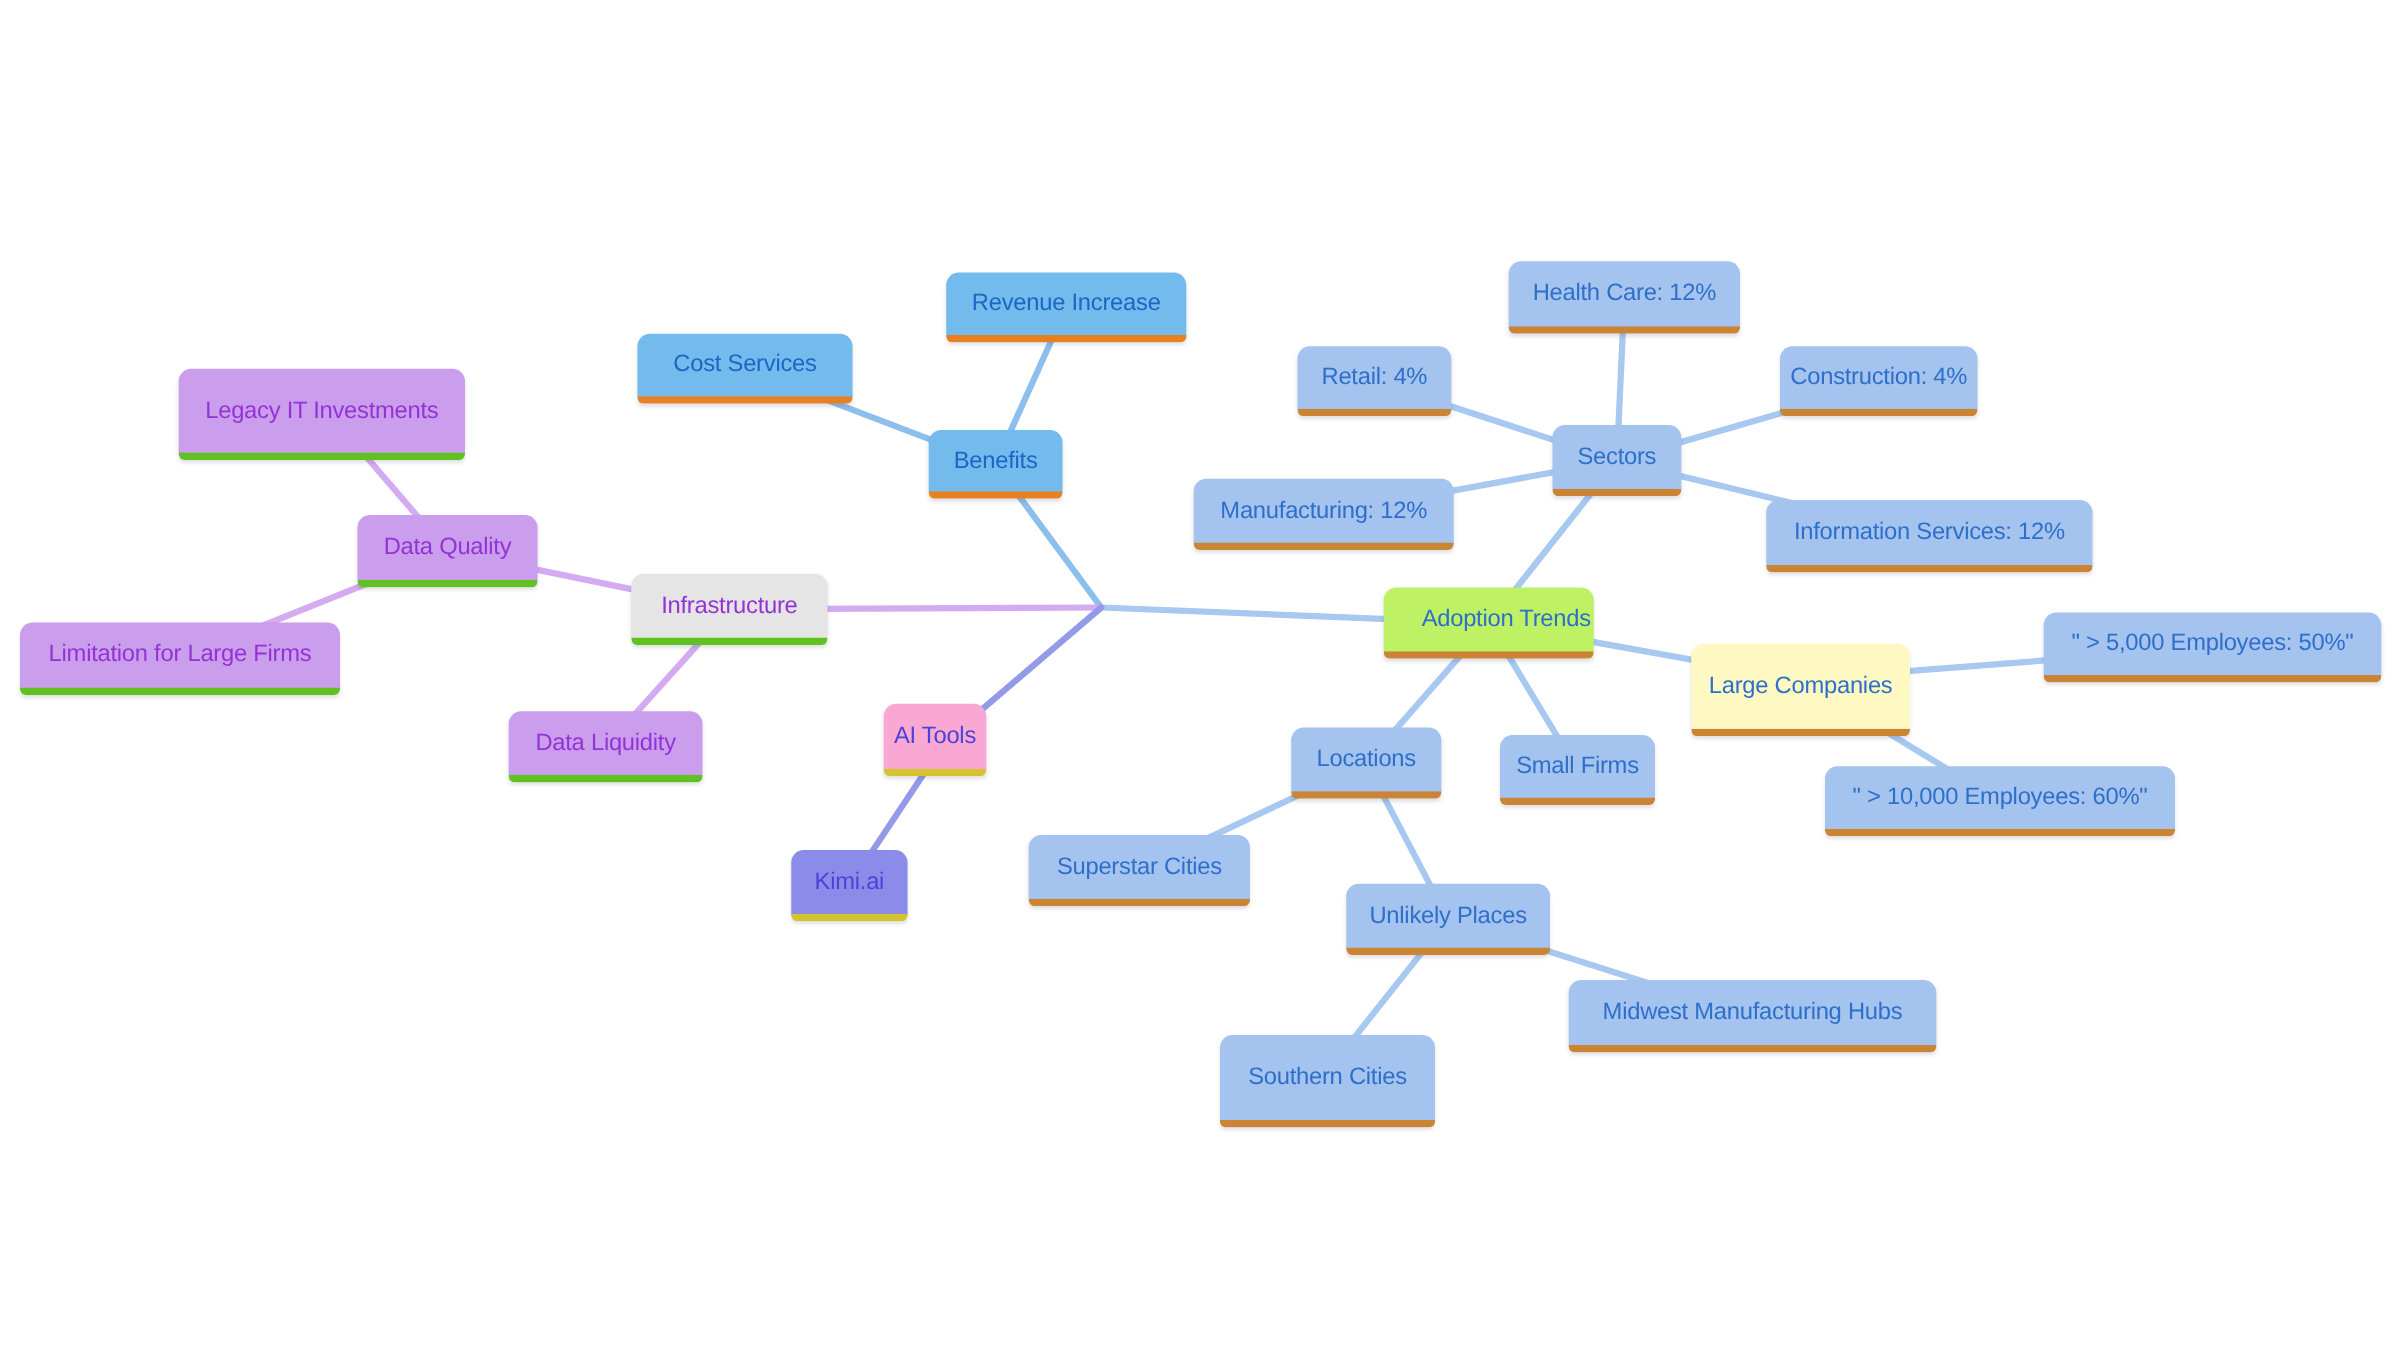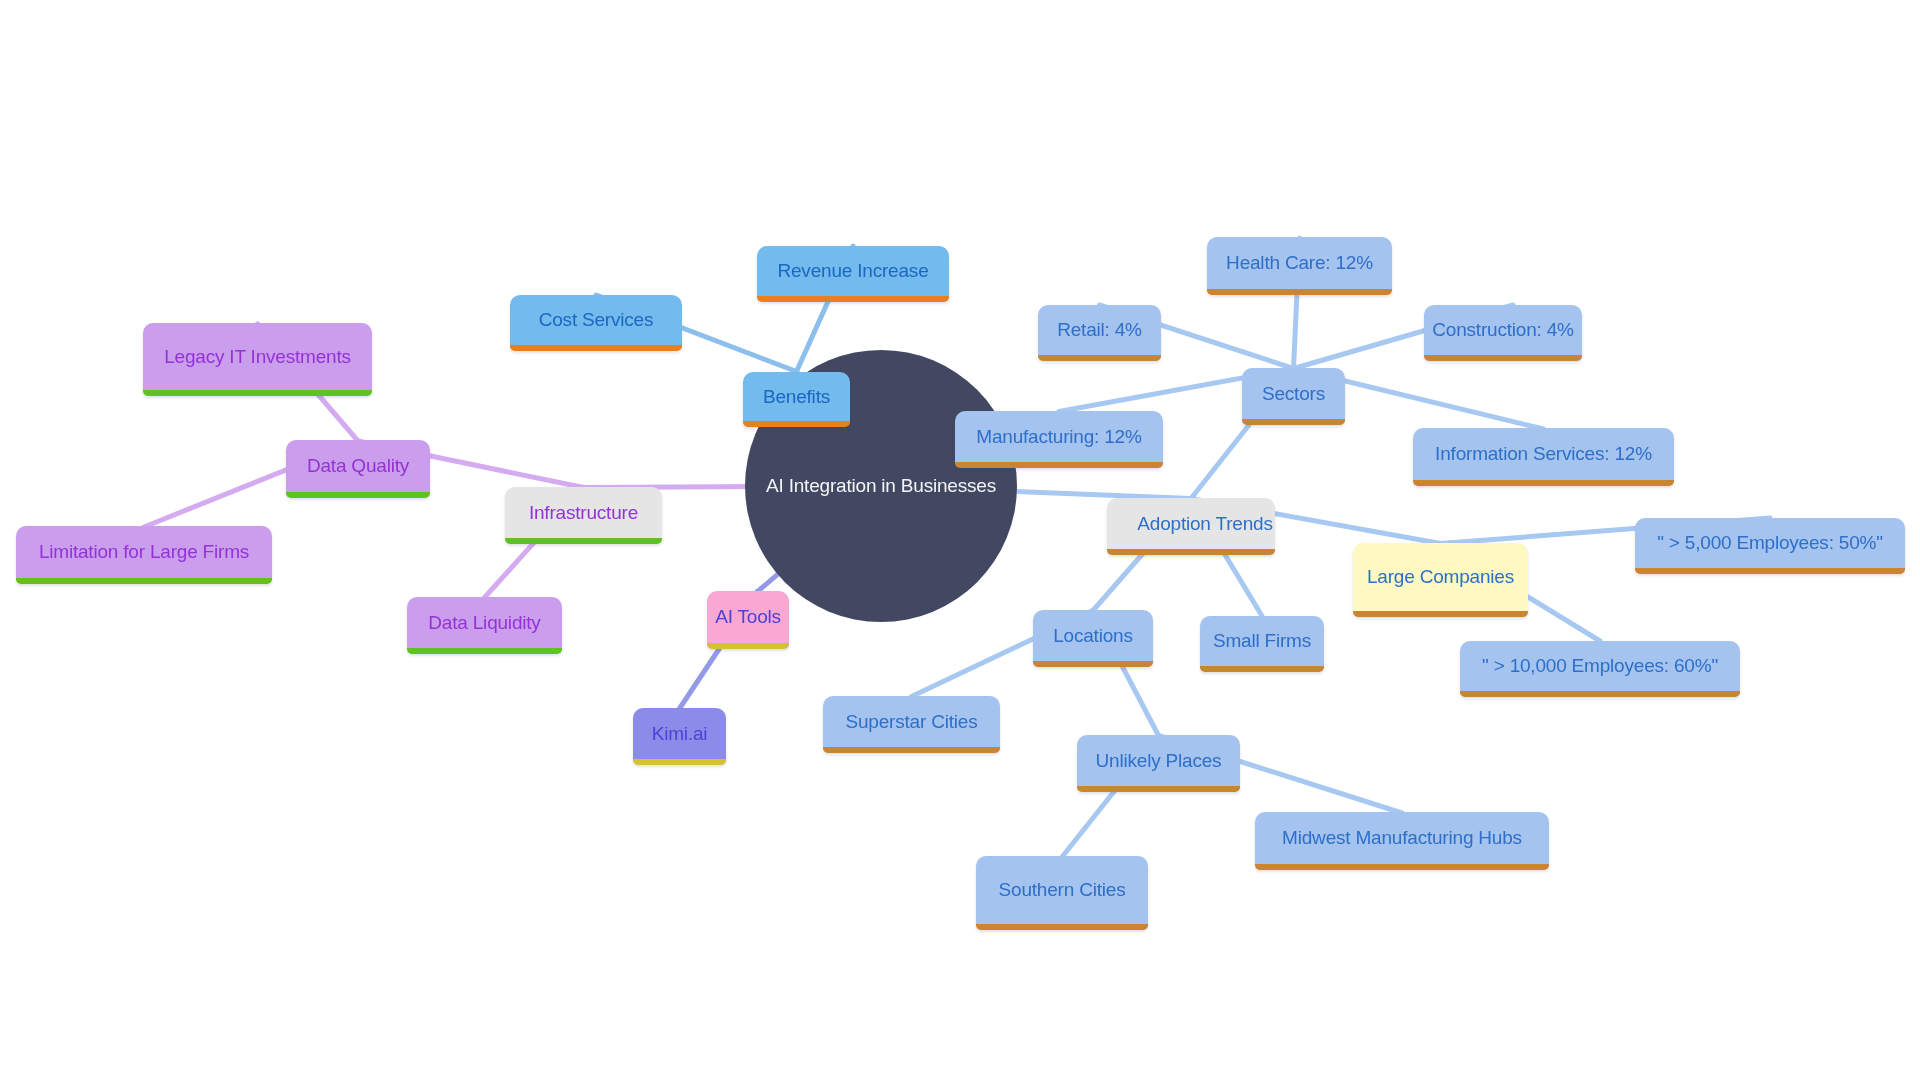--- a/index.html
+++ b/index.html
@@ -39,21 +39,20 @@
     display: flex;
     align-items: center;
     justify-content: center;
     box-sizing: border-box;
     border-radius: 10px 10px 5px 5px;
     font-size: 19px;
     letter-spacing: -0.2px;
     white-space: nowrap;
     box-shadow: 0 2px 3px rgba(60,60,90,0.15);
     cursor: default;
-    margin-top: 28px;
   }
 </style>
 </head>
 <body>
 
 <div class="canvas">
   <svg id="edges" width="1920" height="1080">
       <line x1="596" y1="295" x2="796.5" y2="371.5" stroke="#8cbfec" stroke-width="5" stroke-linecap="round"></line>
       <line x1="853" y1="246" x2="796.5" y2="371.5" stroke="#8cbfec" stroke-width="5" stroke-linecap="round"></line>
       <line x1="796.5" y1="371.5" x2="881" y2="486" stroke="#8cbfec" stroke-width="5" stroke-linecap="round"></line>
@@ -74,32 +73,31 @@
       <line x1="1158.5" y1="735.5" x2="1062" y2="857" stroke="#a6c8f1" stroke-width="5" stroke-linecap="round"></line>
       <line x1="1158.5" y1="735.5" x2="1402" y2="813" stroke="#a6c8f1" stroke-width="5" stroke-linecap="round"></line>
       <line x1="881" y1="486" x2="583.5" y2="487.5" stroke="#d4aaf0" stroke-width="5" stroke-linecap="round"></line>
       <line x1="583.5" y1="487.5" x2="358" y2="441" stroke="#d4aaf0" stroke-width="5" stroke-linecap="round"></line>
       <line x1="583.5" y1="487.5" x2="484.5" y2="597.5" stroke="#d4aaf0" stroke-width="5" stroke-linecap="round"></line>
       <line x1="358" y1="441" x2="257.5" y2="324" stroke="#d4aaf0" stroke-width="5" stroke-linecap="round"></line>
       <line x1="358" y1="441" x2="144" y2="527" stroke="#d4aaf0" stroke-width="5" stroke-linecap="round"></line>
       <line x1="881" y1="486" x2="757" y2="592" stroke="#939ae8" stroke-width="5" stroke-linecap="round"></line>
       <line x1="757" y1="592" x2="679.5" y2="708.5" stroke="#939ae8" stroke-width="5" stroke-linecap="round"></line>
     </svg>
-  <div id="center-node" class="center-node" style="left: 745px; top: 350px; width: 272px; height: 272px; background: rgb(67, 72, 98); color: rgb(244, 245, 248);">AI Integration in Businesses</div>
   <div id="nodes">
       <div class="node" style="left: 510px; top: 267px; width: 172px; height: 56px; background: rgb(115, 186, 237); color: rgb(27, 103, 195); border-bottom: 6px solid rgb(232, 128, 31);">Cost Services</div>
       <div class="node" style="left: 757px; top: 218px; width: 192px; height: 56px; background: rgb(115, 186, 237); color: rgb(27, 103, 195); border-bottom: 6px solid rgb(232, 128, 31);">Revenue Increase</div>
       <div class="node" style="left: 743px; top: 344px; width: 107px; height: 55px; background: rgb(115, 186, 237); color: rgb(27, 103, 195); border-bottom: 6px solid rgb(232, 128, 31);">Benefits</div>
       <div class="node" style="left: 1038px; top: 277px; width: 123px; height: 56px; background: rgb(165, 195, 239); color: rgb(45, 111, 201); border-bottom: 6px solid rgb(203, 131, 52);">Retail: 4%</div>
       <div class="node" style="left: 1207px; top: 209px; width: 185px; height: 58px; background: rgb(165, 195, 239); color: rgb(45, 111, 201); border-bottom: 6px solid rgb(203, 131, 52);">Health Care: 12%</div>
       <div class="node" style="left: 1424px; top: 277px; width: 158px; height: 56px; background: rgb(165, 195, 239); color: rgb(45, 111, 201); border-bottom: 6px solid rgb(203, 131, 52);">Construction: 4%</div>
       <div class="node" style="left: 1242px; top: 340px; width: 103px; height: 57px; background: rgb(165, 195, 239); color: rgb(45, 111, 201); border-bottom: 6px solid rgb(203, 131, 52);">Sectors</div>
       <div class="node" style="left: 1413px; top: 400px; width: 261px; height: 58px; background: rgb(165, 195, 239); color: rgb(45, 111, 201); border-bottom: 6px solid rgb(203, 131, 52);">Information Services: 12%</div>
       <div class="node" style="left: 955px; top: 383px; width: 208px; height: 57px; background: rgb(165, 195, 239); color: rgb(45, 111, 201); border-bottom: 6px solid rgb(203, 131, 52);">Manufacturing: 12%</div>
-      <div class="node" style="left: 1107px; top: 470px; width: 168px; height: 57px; background: #e5e5e5; color: rgb(45, 111, 201); border-bottom: 6px solid rgb(203, 131, 52); padding-left: 28px;">Adoption Trends</div>
+      <div class="node" style="left: 1107px; top: 470px; width: 168px; height: 57px; background: #bef264; color: rgb(45, 111, 201); border-bottom: 6px solid rgb(203, 131, 52); padding-left: 28px;">Adoption Trends</div>
       <div class="node" style="left: 1353px; top: 515px; width: 175px; height: 74px; background: #fef9c3; color: rgb(45, 111, 201); border-bottom: 6px solid rgb(203, 131, 52);">Large Companies</div>
       <div class="node" style="left: 1635px; top: 490px; width: 270px; height: 56px; background: rgb(165, 195, 239); color: rgb(45, 111, 201); border-bottom: 6px solid rgb(203, 131, 52);">" &gt; 5,000 Employees: 50%"</div>
       <div class="node" style="left: 1460px; top: 613px; width: 280px; height: 56px; background: rgb(165, 195, 239); color: rgb(45, 111, 201); border-bottom: 6px solid rgb(203, 131, 52);">" &gt; 10,000 Employees: 60%"</div>
       <div class="node" style="left: 1200px; top: 588px; width: 124px; height: 56px; background: rgb(165, 195, 239); color: rgb(45, 111, 201); border-bottom: 6px solid rgb(203, 131, 52);">Small Firms</div>
       <div class="node" style="left: 1033px; top: 582px; width: 120px; height: 57px; background: rgb(165, 195, 239); color: rgb(45, 111, 201); border-bottom: 6px solid rgb(203, 131, 52);">Locations</div>
       <div class="node" style="left: 823px; top: 668px; width: 177px; height: 57px; background: rgb(165, 195, 239); color: rgb(45, 111, 201); border-bottom: 6px solid rgb(203, 131, 52);">Superstar Cities</div>
       <div class="node" style="left: 1077px; top: 707px; width: 163px; height: 57px; background: rgb(165, 195, 239); color: rgb(45, 111, 201); border-bottom: 6px solid rgb(203, 131, 52);">Unlikely Places</div>
       <div class="node" style="left: 976px; top: 828px; width: 172px; height: 74px; background: rgb(165, 195, 239); color: rgb(45, 111, 201); border-bottom: 6px solid rgb(203, 131, 52);">Southern Cities</div>
       <div class="node" style="left: 1255px; top: 784px; width: 294px; height: 58px; background: rgb(165, 195, 239); color: rgb(45, 111, 201); border-bottom: 6px solid rgb(203, 131, 52);">Midwest Manufacturing Hubs</div>
       <div class="node" style="left: 505px; top: 459px; width: 157px; height: 57px; background: #e5e5e5; color: rgb(147, 51, 214); border-bottom: 6px solid rgb(95, 194, 33);">Infrastructure</div>

